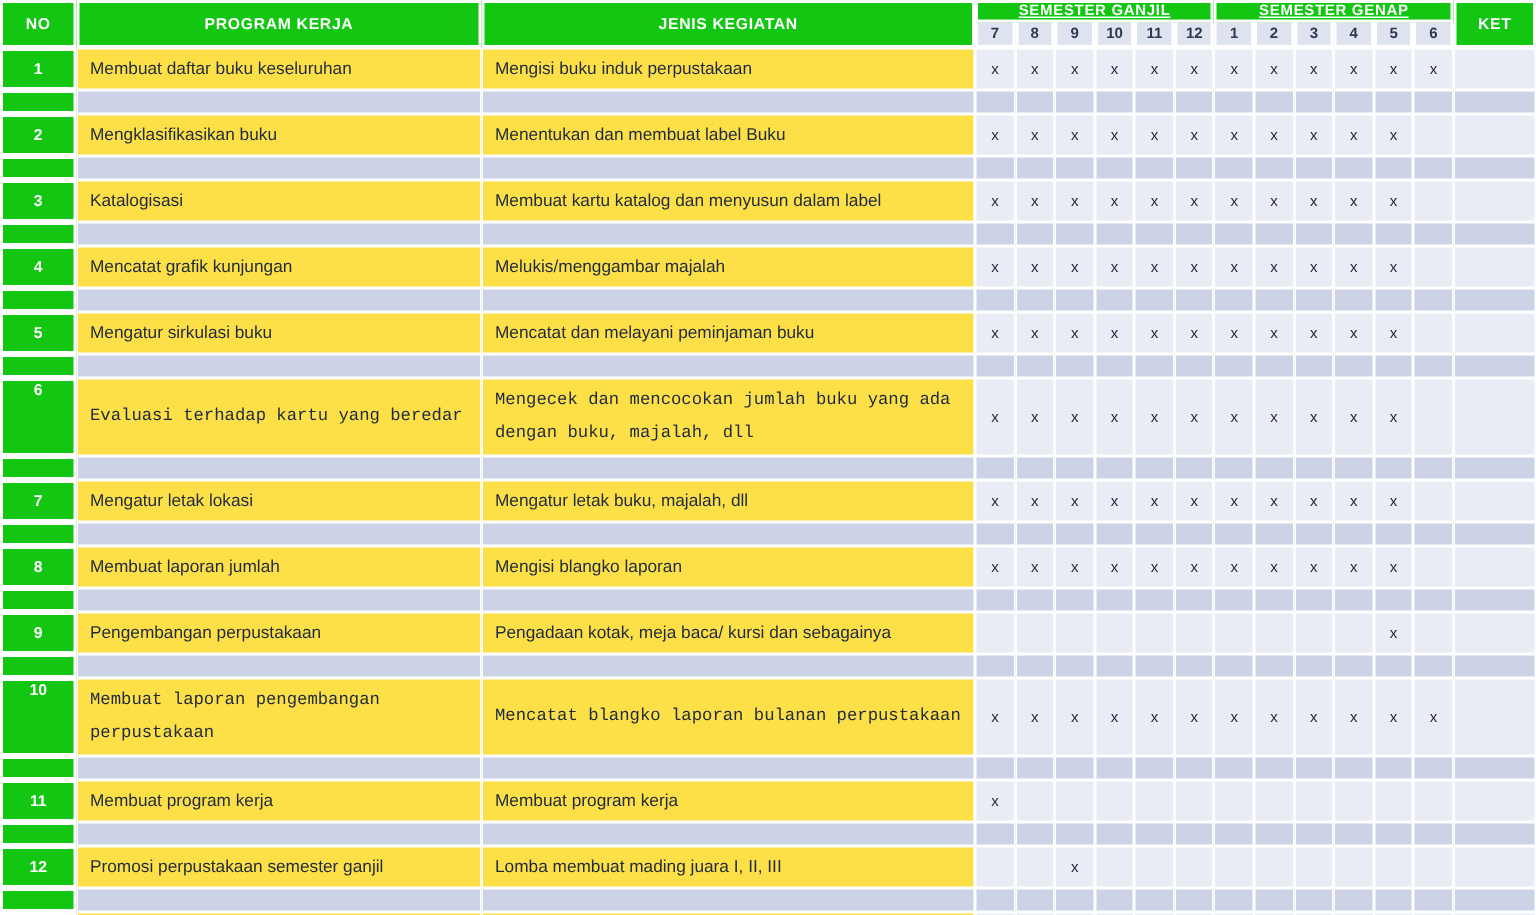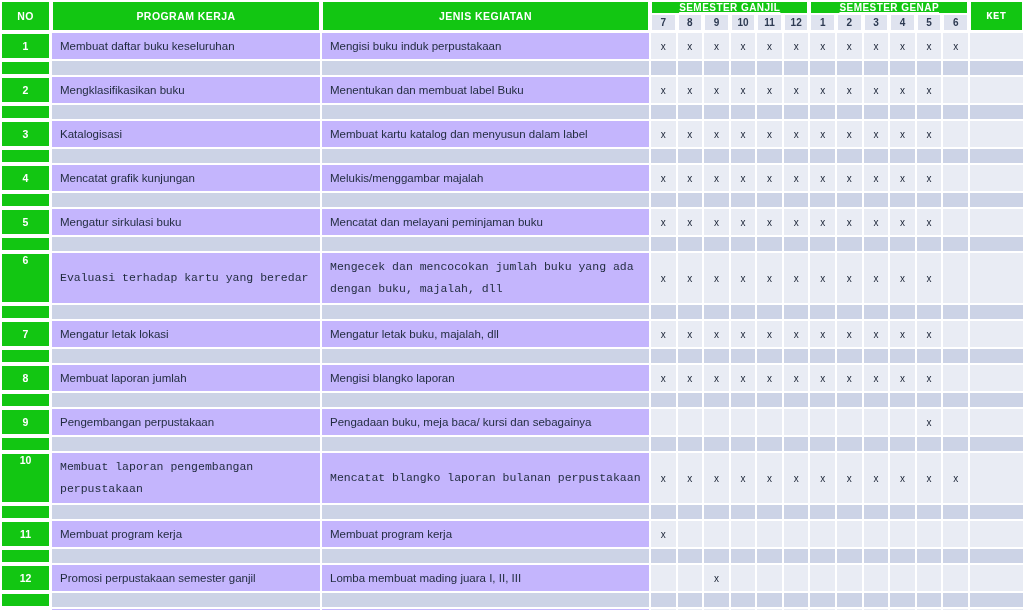--- a/index.html
+++ b/index.html
@@ -20,37 +20,37 @@
   .hd{
     background:#12c612;color:#ffffff;
     font-size:10.5px;font-weight:bold;letter-spacing:.45px;
     text-align:center;vertical-align:middle;
     border:2px solid #ffffff;
     padding:0;
   }
   .hd-no{width:47px;margin-top:44px;}
   .hd-prog{width:266px;}
   .hd-jenis{width:325px;}
-  .hd-ket{width:51px;font-family:Liberation Mono, monospace;}
+  .hd-ket{width:51px;}
   .hd-sem{font-size:10px;text-decoration:underline;}
   .mon{
     background:#dfe3ef;color:#2d3a52;
     font-size:10px;font-weight:bold;text-align:center;
     border:2px solid #ffffff;border-top:none;
     height:15px;padding:0;
   }
   
   td.no{
     background:#12c612;color:#ffffff;
     font-size:10.5px;font-weight:bold;text-align:center;
     border:2px solid #ffffff;
     padding:0;
   }
   td.txt{
-    background:#c4b5fd;color:#1f2a3d;
+    background:#fde047;color:#1f2a3d;
     font-size:11.5px;text-align:left;
     border:1px solid #ffffff;
     padding:0 0 0 8px;
     white-space:nowrap;overflow:hidden;
   }
   td.mark{
     background:#e9ecf4;color:#222b3d;
     font-size:10px;text-align:center;
     border:1px solid #ffffff;
     padding:0;
@@ -390,21 +390,21 @@
           <td></td>
           <td></td>
           <td></td>
           <td></td>
           <td></td>
           <td></td>
         </tr>
         <tr class="rowdata">
           <td class="no">9</td>
           <td class="txt">Pengembangan perpustakaan</td>
-          <td class="txt">Pengadaan buku, meja baca/ kursi dan sebagainya</td>
+          <td class="txt">Pengadaan kotak, meja baca/ kursi dan sebagainya</td>
           <td class="mark"></td>
           <td class="mark"></td>
           <td class="mark"></td>
           <td class="mark"></td>
           <td class="mark"></td>
           <td class="mark"></td>
           <td class="mark"></td>
           <td class="mark"></td>
           <td class="mark"></td>
           <td class="mark"></td>

